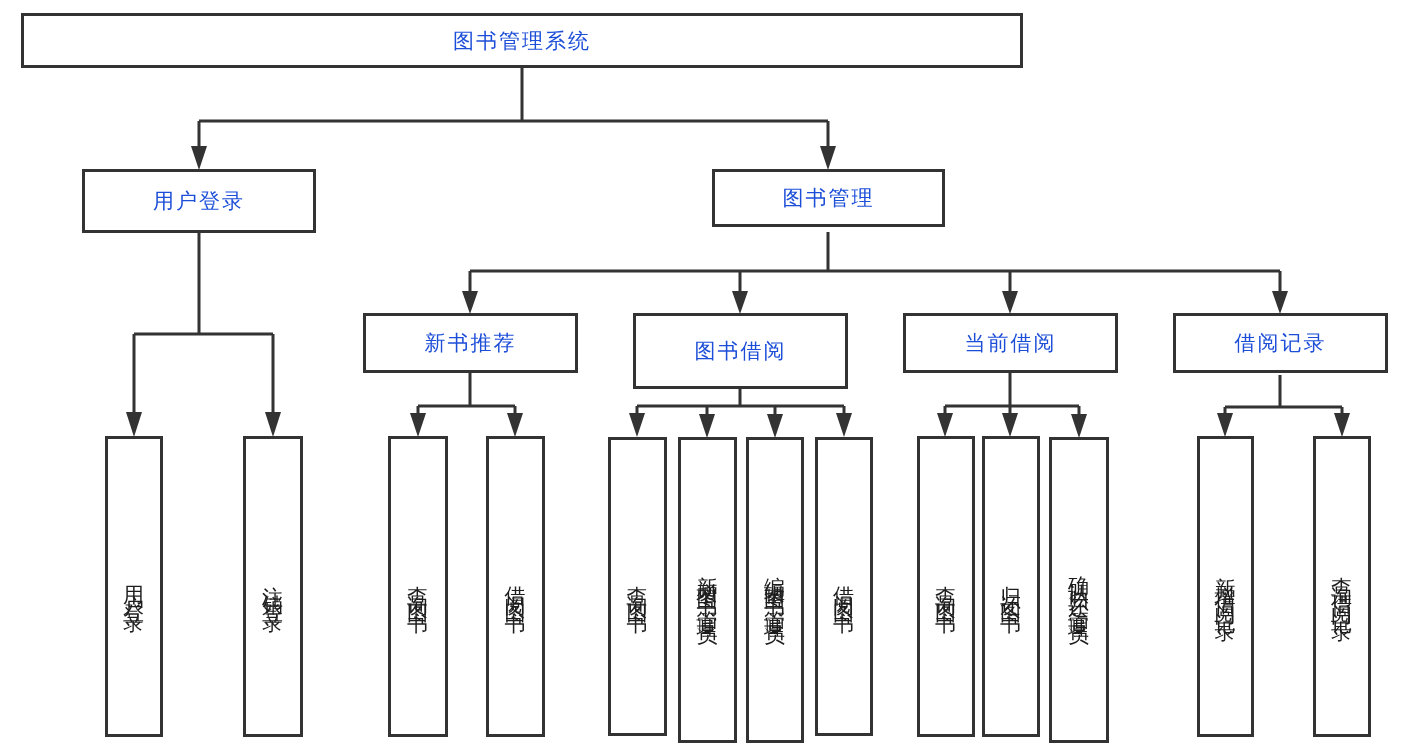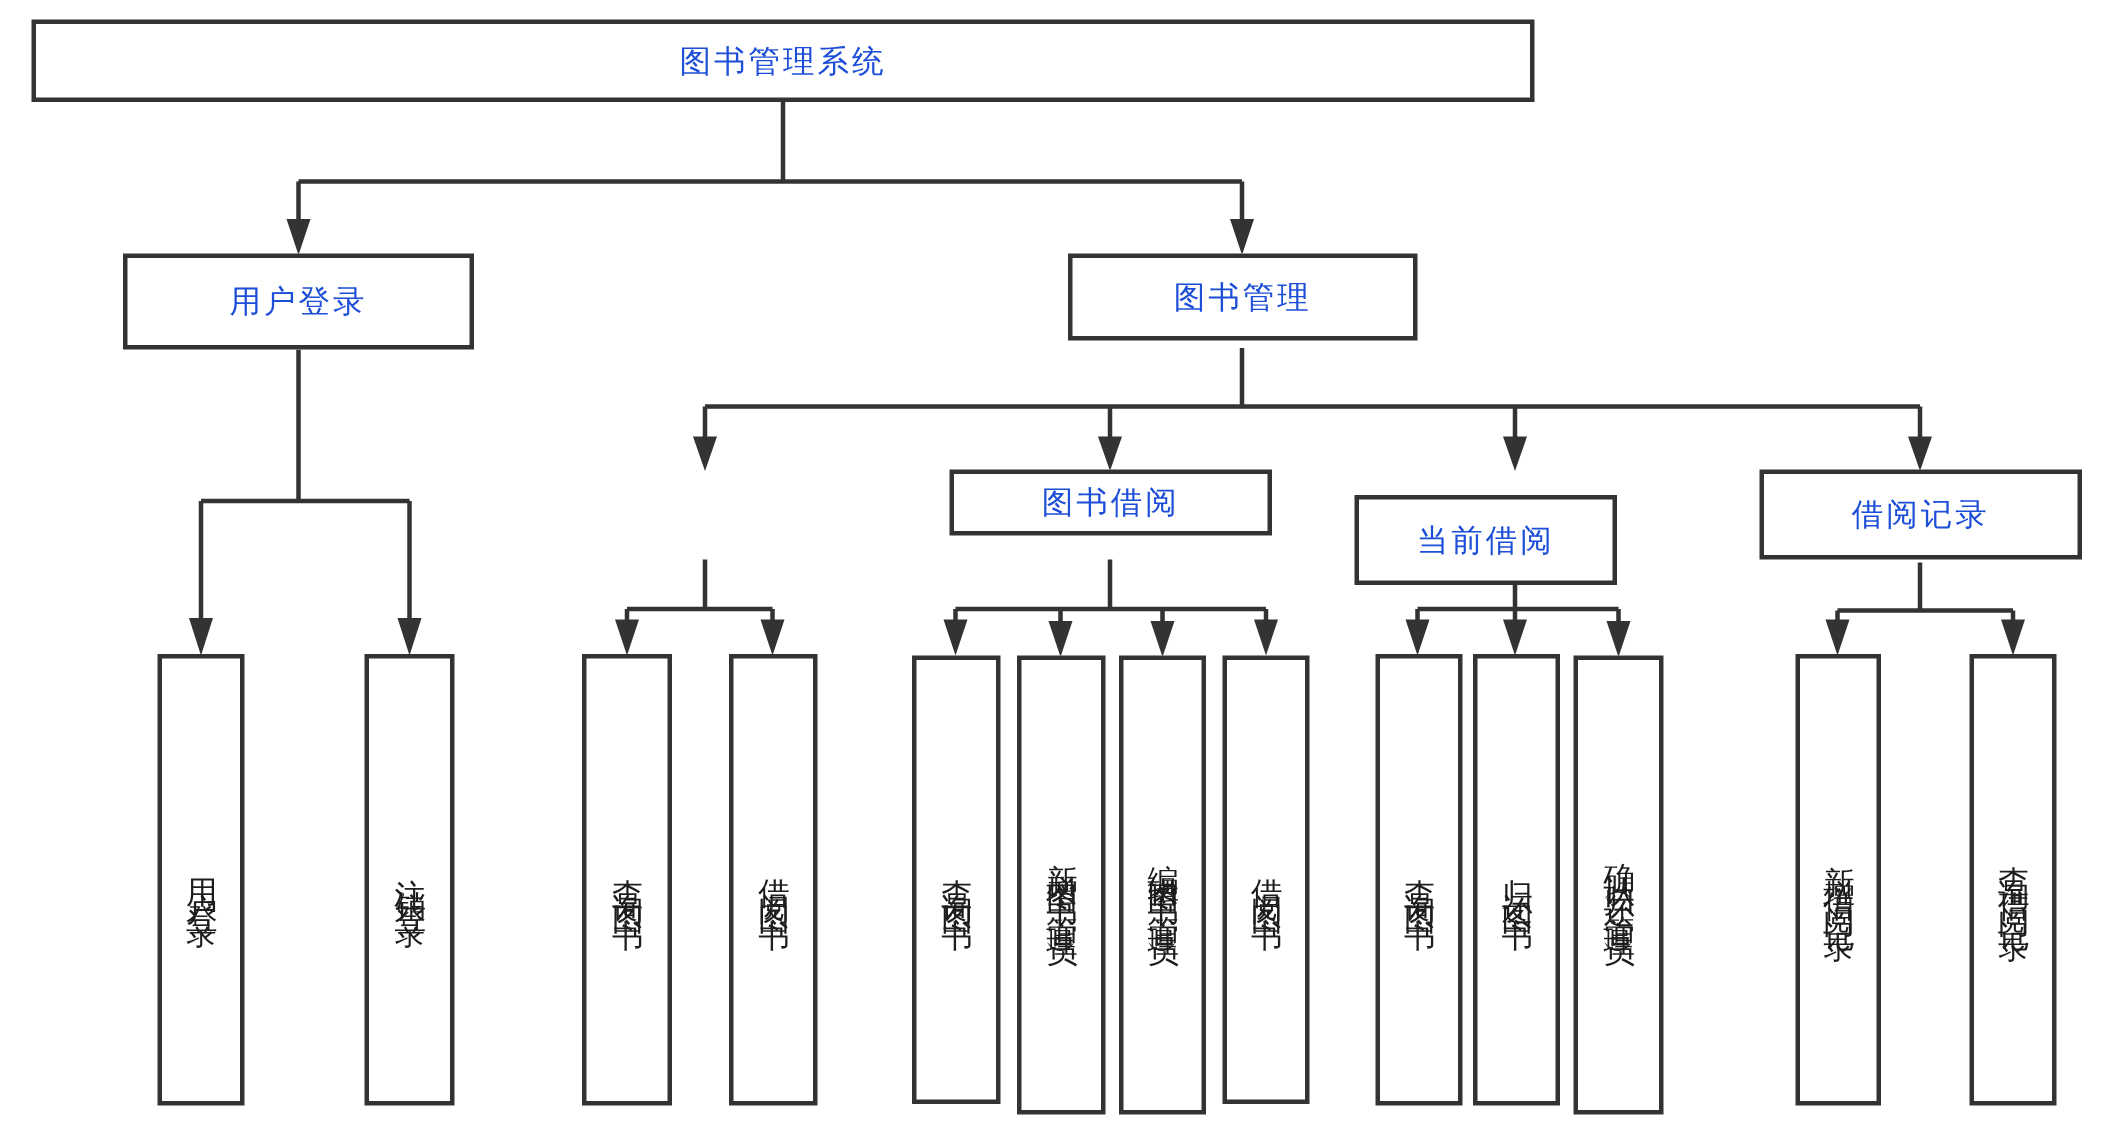--- a/index.html
+++ b/index.html
@@ -110,24 +110,27 @@
     <span class="h-label">图书管理系统</span>
   </div>
 
   <div class="box" style="left:82px; top:169px; width:234px; height:64px;">
     <span class="h-label">用户登录</span>
   </div>
   <div class="box" style="left:712px; top:169px; width:233px; height:58px;">
     <span class="h-label">图书管理</span>
   </div>
 
-  <div class="box" style="left:633px; top:313px; width:215px; height:44px;">
+  <div class="box" style="left:363px; top:313px; width:215px; height:60px;">
+    <span class="h-label">新书推荐</span>
+  </div>
+  <div class="box" style="left:633px; top:313px; width:215px; height:76px;">
     <span class="h-label">图书借阅</span>
   </div>
-  <div class="box" style="left:903px; top:330px; width:175px; height:60px;">
+  <div class="box" style="left:903px; top:313px; width:215px; height:60px;">
     <span class="h-label">当前借阅</span>
   </div>
   <div class="box" style="left:1173px; top:313px; width:215px; height:60px;">
     <span class="h-label">借阅记录</span>
   </div>
 
   <div class="box" style="left:105px; top:436px; width:58px; height:301px;">
     <span class="v-label">用户登录</span>
   </div>
   <div class="box" style="left:243px; top:436px; width:60px; height:301px;">

